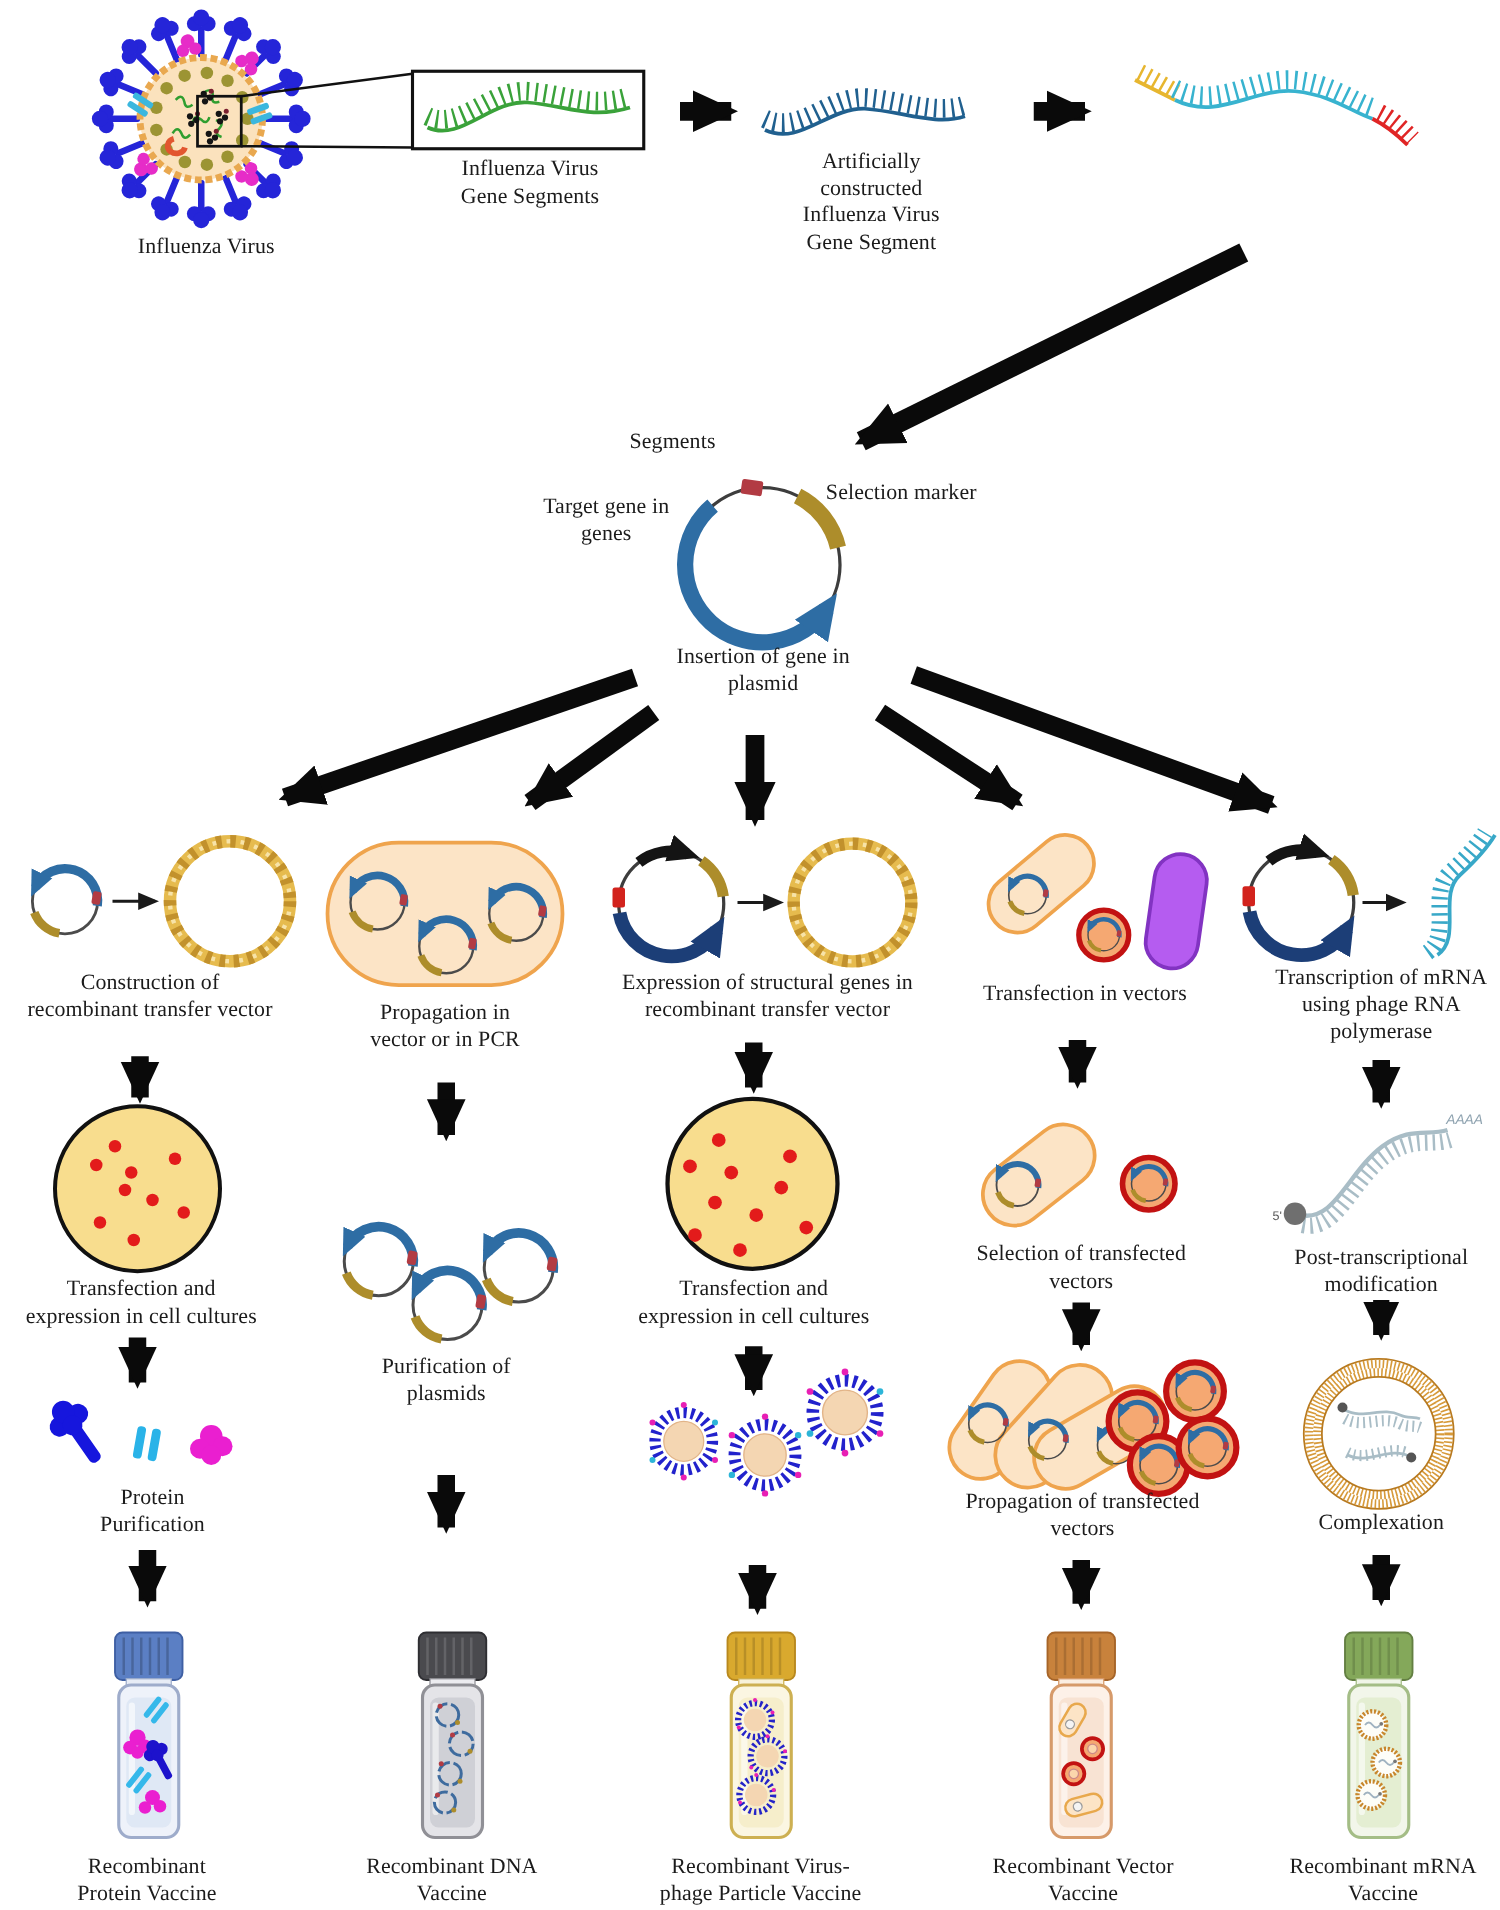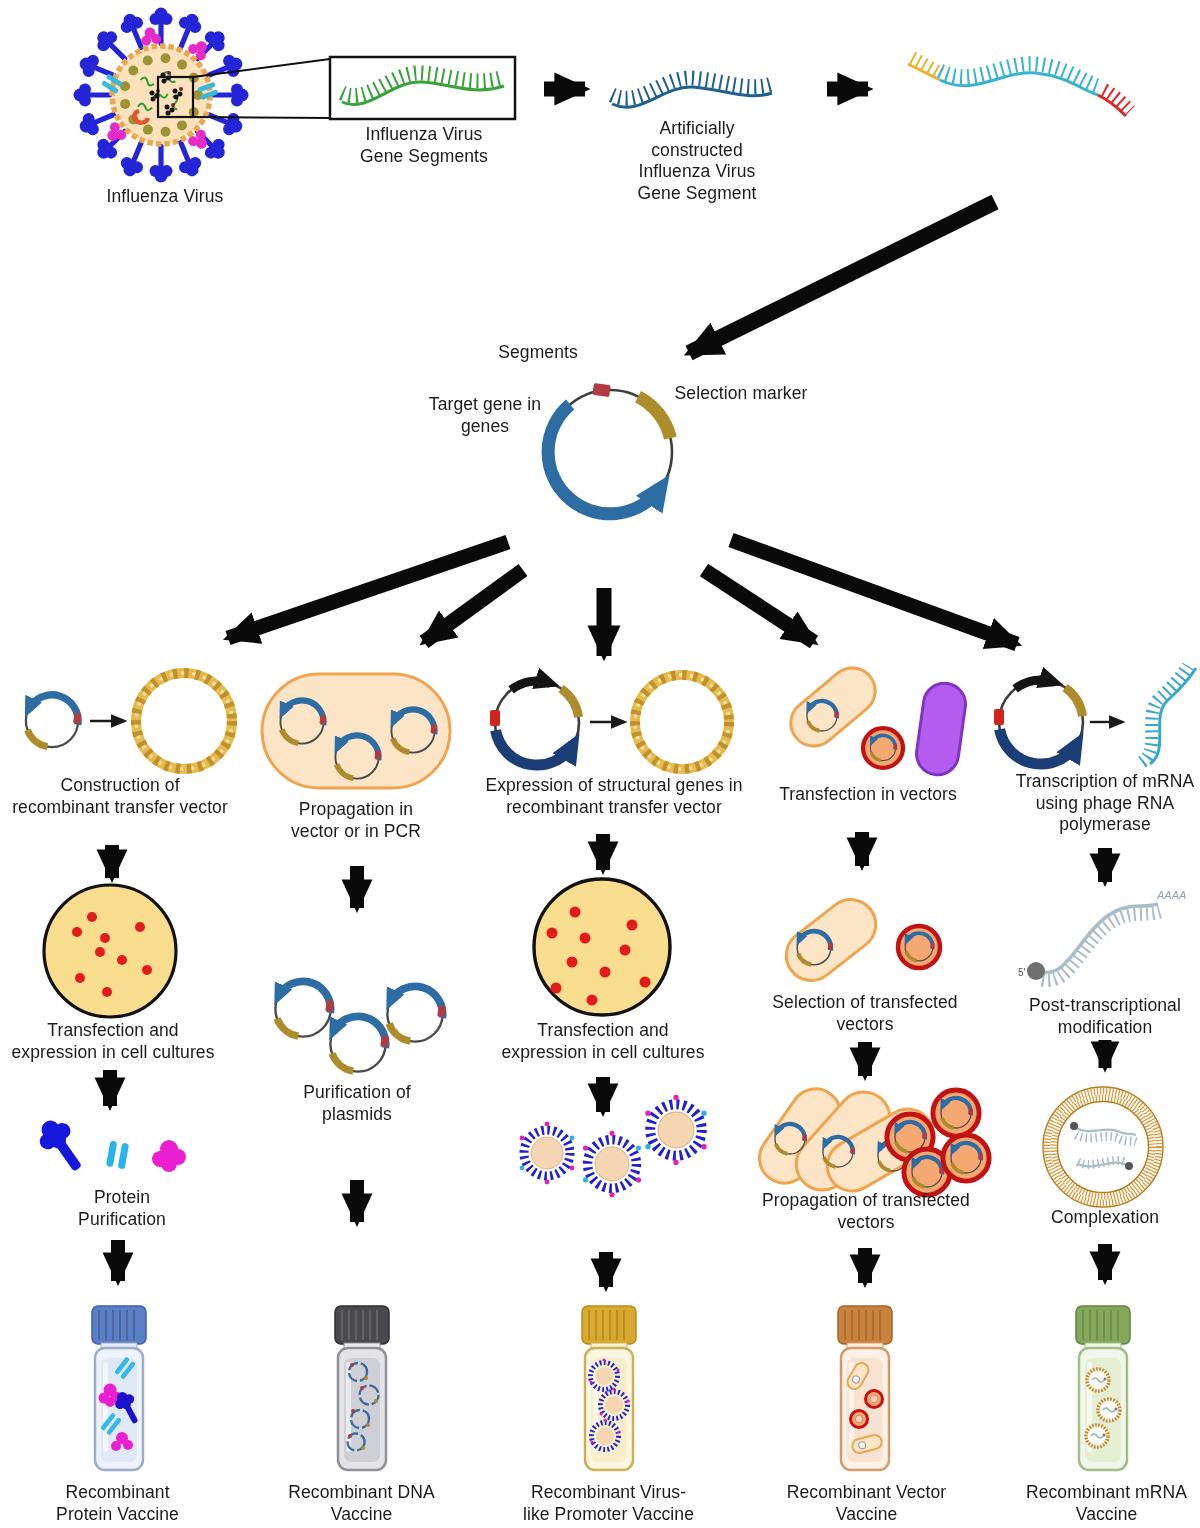--- a/index.html
+++ b/index.html
@@ -1,20 +1,20 @@
 <!DOCTYPE html>
 <html><head>
 <meta charset="utf-8">
 <style>
   html,body{margin:0;padding:0;background:#fff;}
   .canvas{position:relative;width:1200px;height:1528px;background:#ffffff;overflow:hidden;
           font-family:"Liberation Sans", sans-serif;}
   .canvas svg{position:absolute;left:0;top:0;}
   .lbl{position:absolute;text-align:center;white-space:pre-line;
-       font-size:17.5px;line-height:1.24;color:#1b1b1b;letter-spacing:.1px;}
+       font-size:17.5px;line-height:1.24;color:#1b1b1b;letter-spacing:.1px;font-family:Liberation Serif, serif;}
 </style>
 </head>
 <body>
 
 <div class="canvas">
 
 <svg width="1200" height="1528" viewBox="0 0 1200 1528">
   <defs>
     <marker id="mFlow" viewBox="0 0 10 10" refX="8.5" refY="5" markerWidth="2.4" markerHeight="2.4" orient="auto" markerUnits="strokeWidth">
           <path d="M0,0.4 L10,5 L0,9.6 z" fill="#0a0a0a"></path>
@@ -466,23 +466,25 @@
 
 <div class="lbl" style="left:65px;top:186px;width:200px">Influenza Virus</div>
 <div class="lbl" style="left:314px;top:124px;width:220px">Influenza Virus
 Gene Segments</div>
 <div class="lbl" style="left:612px;top:118px;width:170px">Artificially
 constructed
 Influenza Virus
 Gene Segment</div>
 
 <div class="lbl" style="left:478px;top:342px;width:120px">Segments</div>
-<div class="lbl" style="left:656px;top:383px;width:170px">Selection marker</div>
+<div class="lbl" style="left:636px;top:383px;width:170px">Selection marker</div>
 <div class="lbl" style="left:420px;top:394px;width:130px">Target gene in
 genes</div>
+<div class="lbl" style="left:508px;top:514px;width:205px">Insertion of gene in
+plasmid</div>
 
 <div class="lbl" style="left:0px;top:775px;width:240px">Construction of
 recombinant transfer vector</div>
 <div class="lbl" style="left:266px;top:799px;width:180px">Propagation in
 vector or in PCR</div>
 <div class="lbl" style="left:468px;top:775px;width:292px">Expression of structural genes in
 recombinant transfer vector</div>
 <div class="lbl" style="left:758px;top:784px;width:220px">Transfection in vectors</div>
 <div class="lbl" style="left:1002px;top:771px;width:206px">Transcription of mRNA
 using phage RNA
@@ -503,19 +505,19 @@
 Purification</div>
 <div class="lbl" style="left:738px;top:1190px;width:256px">Propagation of transfected
 vectors</div>
 <div class="lbl" style="left:1025px;top:1207px;width:160px">Complexation</div>
 
 <div class="lbl" style="left:30px;top:1482px;width:175px">Recombinant
 Protein Vaccine</div>
 <div class="lbl" style="left:264px;top:1482px;width:195px">Recombinant DNA
 Vaccine</div>
 <div class="lbl" style="left:506px;top:1482px;width:205px">Recombinant Virus-
-like Promoter Vaccine</div>
+phage Particle Vaccine</div>
 <div class="lbl" style="left:764px;top:1482px;width:205px">Recombinant Vector
 Vaccine</div>
 <div class="lbl" style="left:1004px;top:1482px;width:205px">Recombinant mRNA
 Vaccine</div>
 
 </div>
 
 </body></html>

